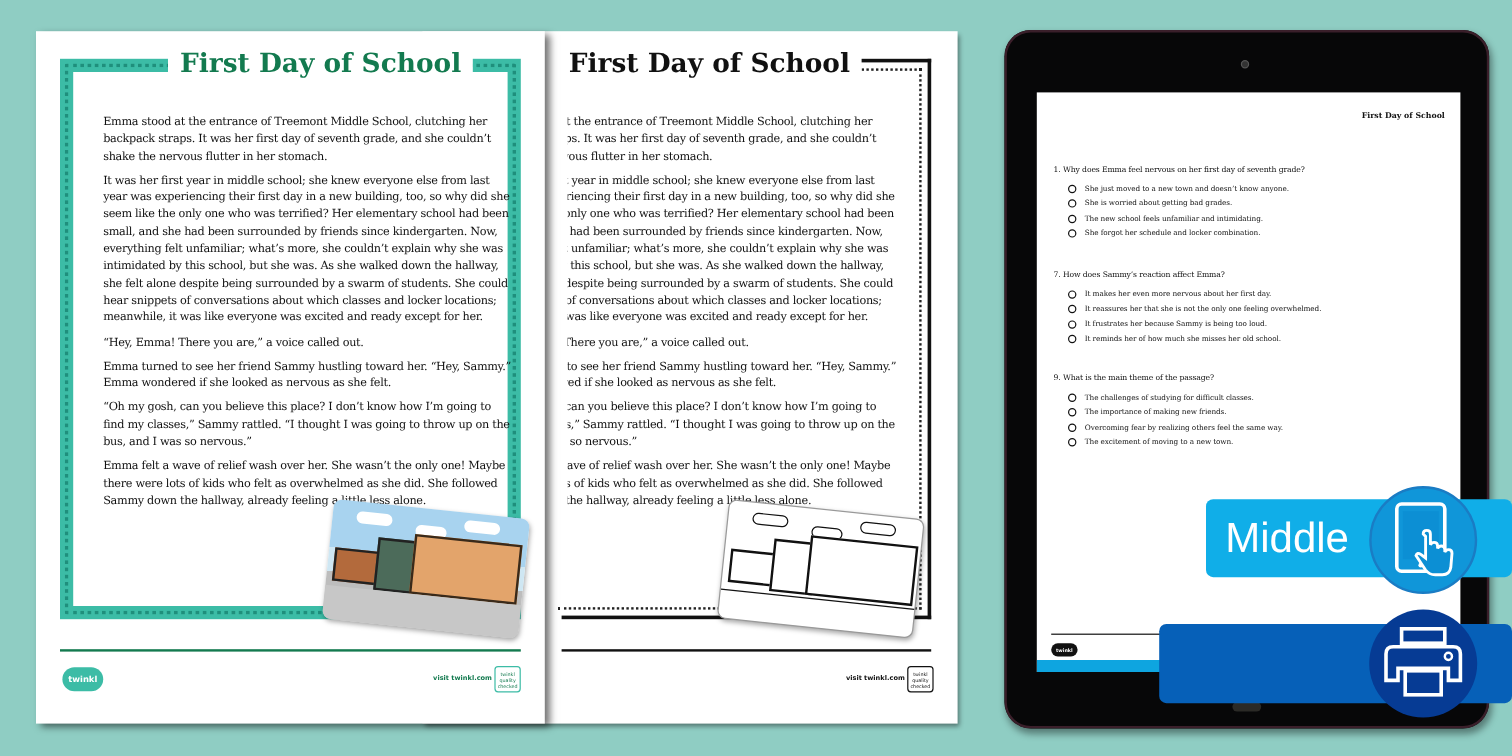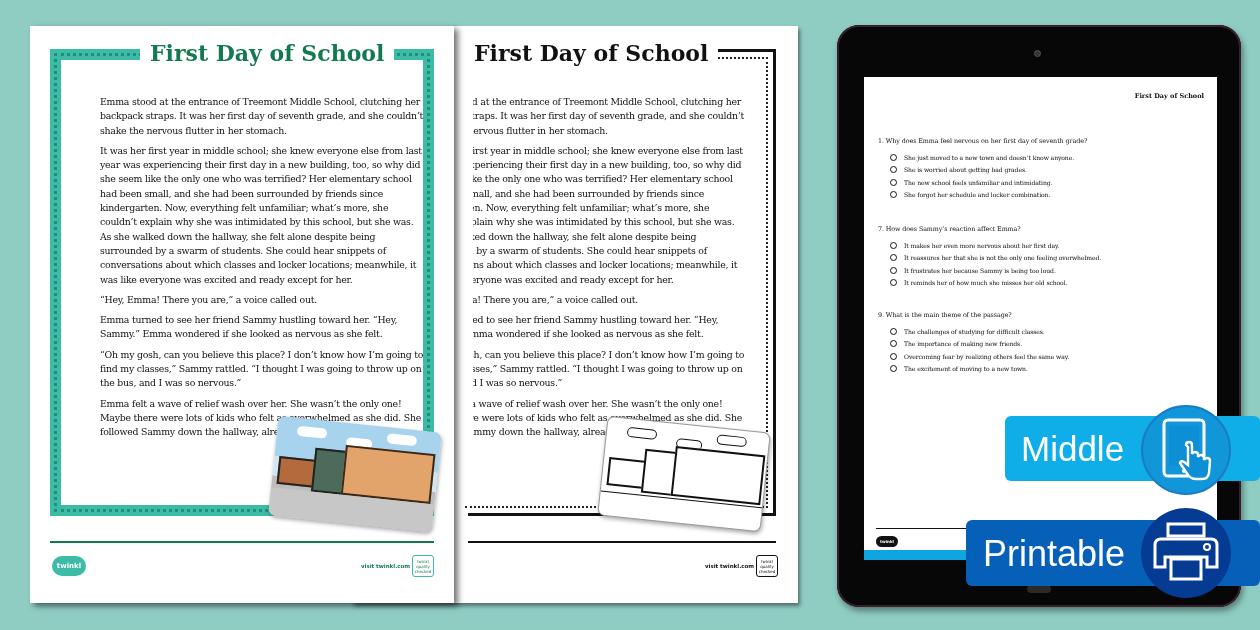--- a/index.html
+++ b/index.html
@@ -34,21 +34,21 @@
   }
   .page.color .title-band { left: 110px; color: #137a4f; }
   .page.bw .title-band { left: 112px; color: #111; }
 
   .story {
     position: absolute; font-family: "DejaVu Serif", serif; font-size: 9.4px; line-height: 14.3px; color: #111;
     letter-spacing: -0.25px;
   }
   .page.color .story { left: 56px; top: 69px; width: 340px; }
   .page.bw .story { left: 121px; top: 69px; width: 306px; overflow: hidden; white-space: normal; }
-  .story p { margin-bottom: 6px; margin-left: 14px; }
+  .story p { margin-bottom: 6px; }
 
   .bw-clip { position: absolute; left: 100px; top: 0; right: 0; bottom: 0; overflow: hidden; }
   .page.bw .story-inner { width: 340px; margin-left: -66px; }
 
   .scene {
     position: absolute; width: 164px; height: 100px; border-radius: 7px; overflow: hidden;
     transform: rotate(6deg); box-shadow: 1px 2px 4px rgba(0,0,0,0.35);
   }
   .page.color .scene { left: 243px; top: 398px; background: linear-gradient(#a8d3ef 0 40%, #cfe7f3 40% 60%, #bdbdbd 60%); }
   .page.bw .scene { left: 250px; top: 398px; background: #fff; border: 1px solid #999; }
@@ -262,21 +262,20 @@
       <rect x="6" y="3" width="40" height="56" rx="4" fill="none" stroke="#fff" stroke-width="3"></rect>
       <rect x="11" y="9" width="30" height="40" fill="#0c8fd4"></rect>
       <circle cx="26" cy="54" r="2" fill="#fff"></circle>
       <path d="M30 30 l0 18 l-4 -3 q-3 -2 -4 1 l8 12 q3 4 8 4 l6 0 q6 0 7 -6 l1 -12 q0 -3 -3 -3 q-2 0 -3 2 l0 -2 q0 -3 -3 -3 q-2 0 -3 2 l0 -2 q0 -3 -3 -3 q-2 0 -3 2 l0 -9 q0 -3 -3 -3 q-3 0 -3 3 z" fill="#0c8fd4" stroke="#fff" stroke-width="2.4"></path>
     </svg>
   </div>
 </div>
 
 <div class="mode-btn printable">
   <div class="pill"></div>
-  <span class="label">Printable</span>
   <div class="circle">
     <svg width="70" height="64" viewBox="0 0 70 64">
       <rect x="17" y="3" width="36" height="12" fill="none" stroke="#fff" stroke-width="3"></rect>
       <path d="M10 18 h50 q6 0 6 6 v22 h-10 v-10 h-42 v10 h-10 v-22 q0 -6 6 -6 z" fill="none" stroke="#fff" stroke-width="3"></path>
       <rect x="20" y="38" width="30" height="20" fill="none" stroke="#fff" stroke-width="3"></rect>
       <circle cx="56" cy="26" r="3" fill="none" stroke="#fff" stroke-width="2"></circle>
     </svg>
   </div>
 </div>
 

